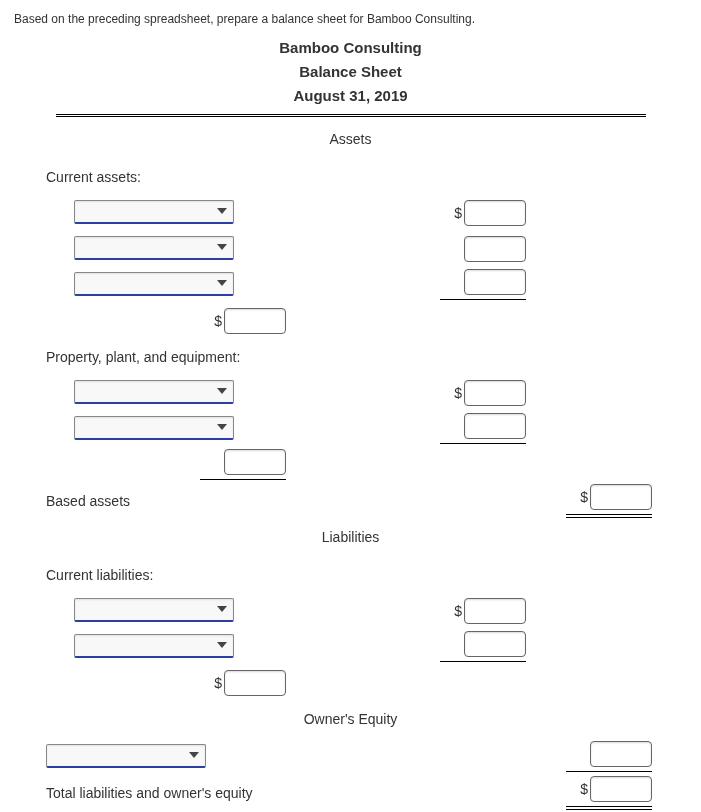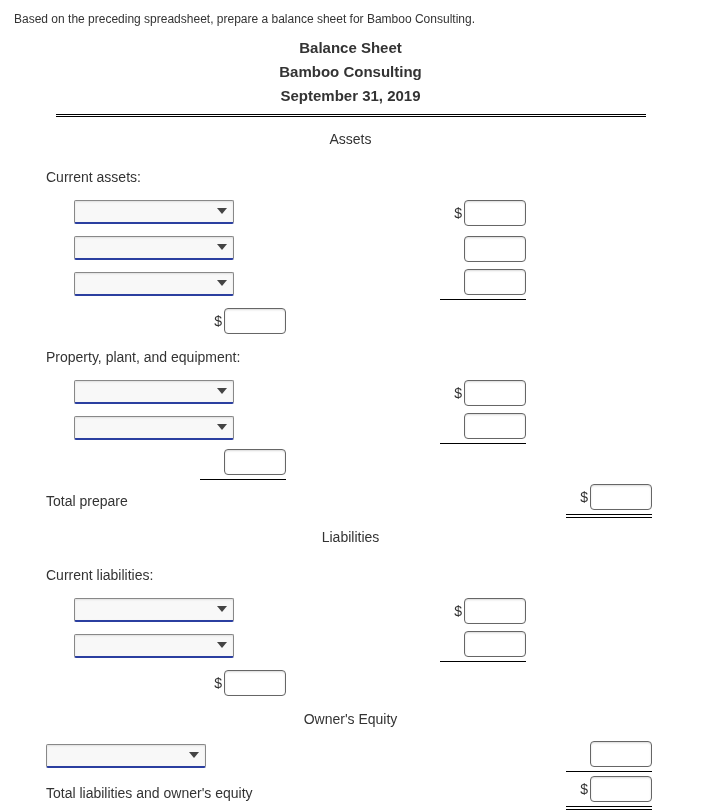--- a/index.html
+++ b/index.html
@@ -93,23 +93,23 @@
       justify-content: flex-end;
       width: 86px;
     }
   </style>
 </head>
 <body>
 
 <div class="instruction">Based on the preceding spreadsheet, prepare a balance sheet for Bamboo Consulting.</div>
 
 <div class="header">
+  <div>Bamboo Consulting</div>
   <div>Balance Sheet</div>
-  <div>Bamboo Consulting</div>
-  <div>September 31, 2019</div>
+  <div>August 31, 2019</div>
 </div>
 <div class="double-rule"></div>
 
 <div class="section-title">Assets</div>
 
 <div class="row">
   <div class="label-col">Current assets:</div>
 </div>
 
 <div class="row">
@@ -191,21 +191,21 @@
 <div class="row">
   <div class="col-amt1"></div>
   <div class="col-amt2">
     <div class="underline-cell">
         <div class="amt-input"></div>
       </div>
   </div>
 </div>
 
 <div class="row">
-  <div class="label-col">Total prepare</div>
+  <div class="label-col">Based assets</div>
   <div class="col-amt1"></div>
   <div class="col-amt2">
     <div class="dbl-underline-cell">
         <span class="dollar">$</span>
         <div class="amt-input"></div>
       </div>
   </div>
 </div>
 
 <div class="section-title">Liabilities</div>

